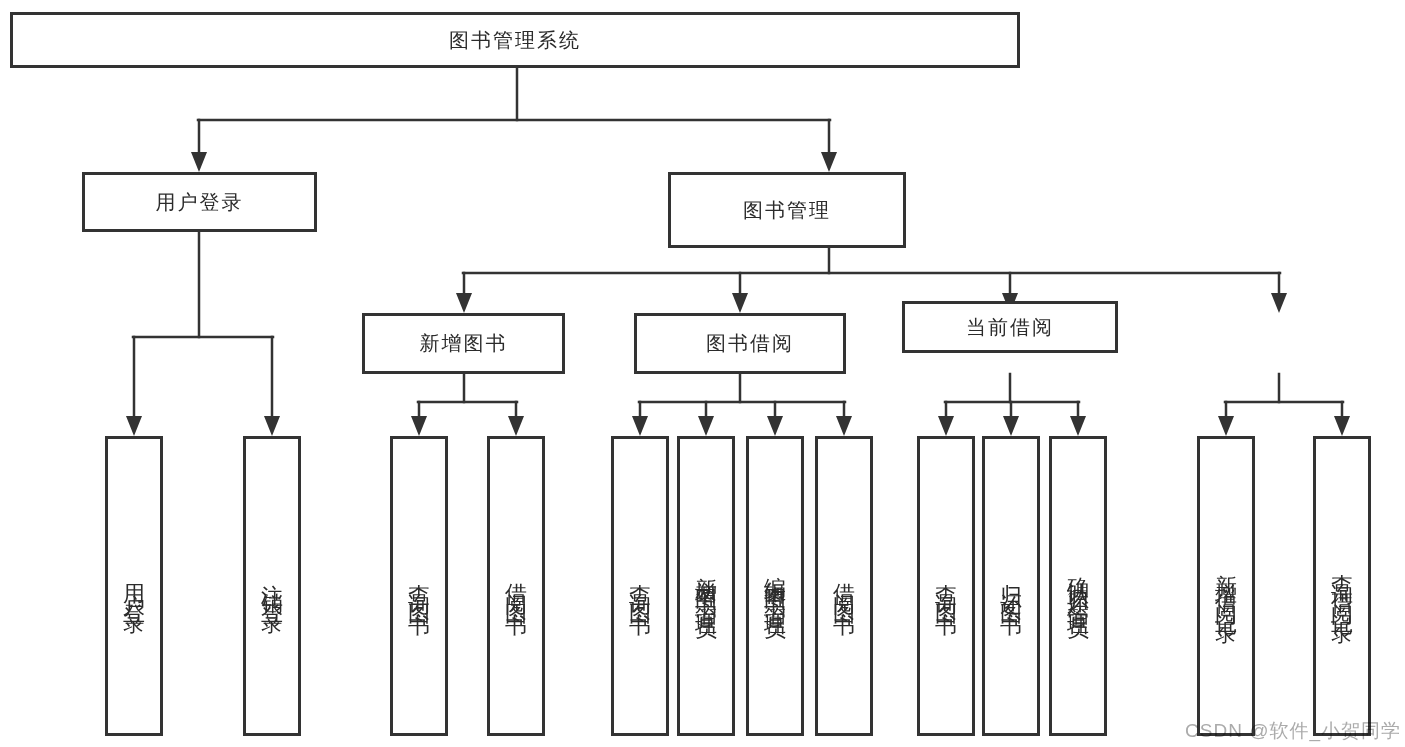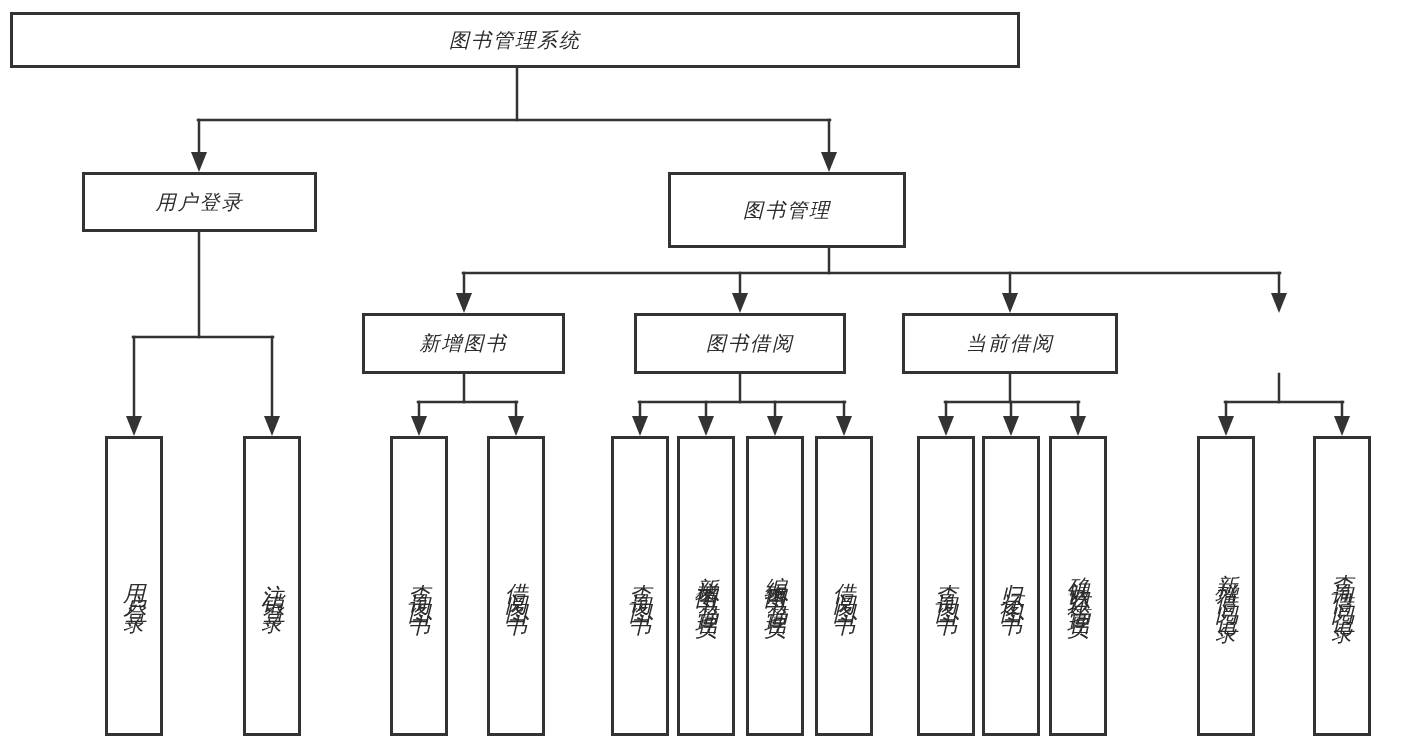--- a/index.html
+++ b/index.html
@@ -4,33 +4,33 @@
 <style>
   html,body{margin:0;padding:0;background:#ffffff;}
   .canvas{
     position:relative;width:1405px;height:747px;background:#ffffff;
     font-family:"Liberation Sans",sans-serif;overflow:hidden;color:#2b2b2b;
   }
   .connectors{position:absolute;left:0;top:0;z-index:1;pointer-events:none;}
   .box{
     position:absolute;box-sizing:border-box;background:#ffffff;
     border:3px solid #333333;display:flex;align-items:center;justify-content:center;
-    z-index:2;font-size:20px;letter-spacing:2px;white-space:nowrap;font-style:italic;
+    z-index:2;font-size:20px;letter-spacing:2px;white-space:nowrap;
   }
   .vbox{
     writing-mode:vertical-rl;text-orientation:mixed;
     font-size:22px;letter-spacing:10px;line-height:1;
   }
   
   #root-box{left:10px;top:12px;width:1010px;height:56px;border-width:3px;}
   #b-user-login{left:82px;top:172px;width:235px;height:60px;}
   #b-book-mgmt{left:668px;top:172px;width:238px;height:76px;}
   #b-new-book{left:362px;top:313px;width:203px;height:61px;}
   #b-borrow{left:634px;top:313px;width:212px;height:61px;padding-left:20px;}
-  #b-current{left:902px;top:313px;width:216px;height:61px;text-align:right;}
+  #b-current{left:902px;top:301px;width:216px;height:52px;text-align:right;}
   #b-records{left:1173px;top:313px;width:212px;height:61px;}
   .leaf{top:436px;width:58px;height:300px;}
   #leaf-0{left:105px;}  #leaf-1{left:243px;}
   #leaf-2{left:390px;}  #leaf-3{left:487px;}
   #leaf-4{left:611px;}  #leaf-5{left:677px;letter-spacing:6px;}
   #leaf-6{left:746px;letter-spacing:6px;}  #leaf-7{left:815px;}
   #leaf-8{left:917px;}  #leaf-9{left:982px;}
   #leaf-10{left:1049px;letter-spacing:6px;} #leaf-11{left:1197px;}
   #leaf-12{left:1313px;}
   .watermark{
@@ -127,13 +127,14 @@
   <div class="box vbox leaf" id="leaf-6">编辑图书（管理员）</div>
   <div class="box vbox leaf" id="leaf-7">借阅图书</div>
 
   <div class="box vbox leaf" id="leaf-8">查询图书</div>
   <div class="box vbox leaf" id="leaf-9">归还图书</div>
   <div class="box vbox leaf" id="leaf-10">确认归还（管理员）</div>
 
   <div class="box vbox leaf" id="leaf-11">新增借阅记录</div>
   <div class="box vbox leaf" id="leaf-12">查询借阅记录</div>
 
+  <div class="watermark">CSDN @软件_小贺同学</div>
 </div>
 
 </body></html>

